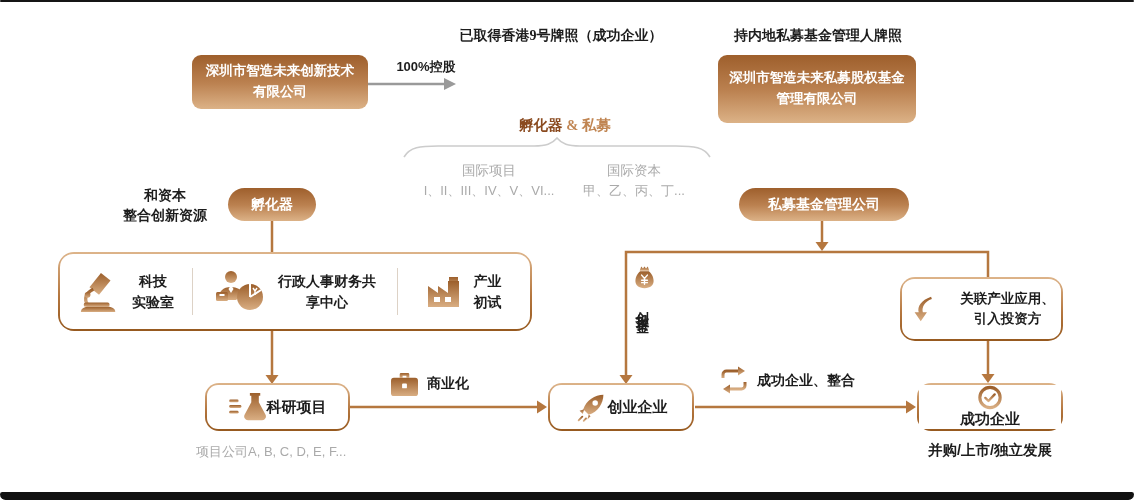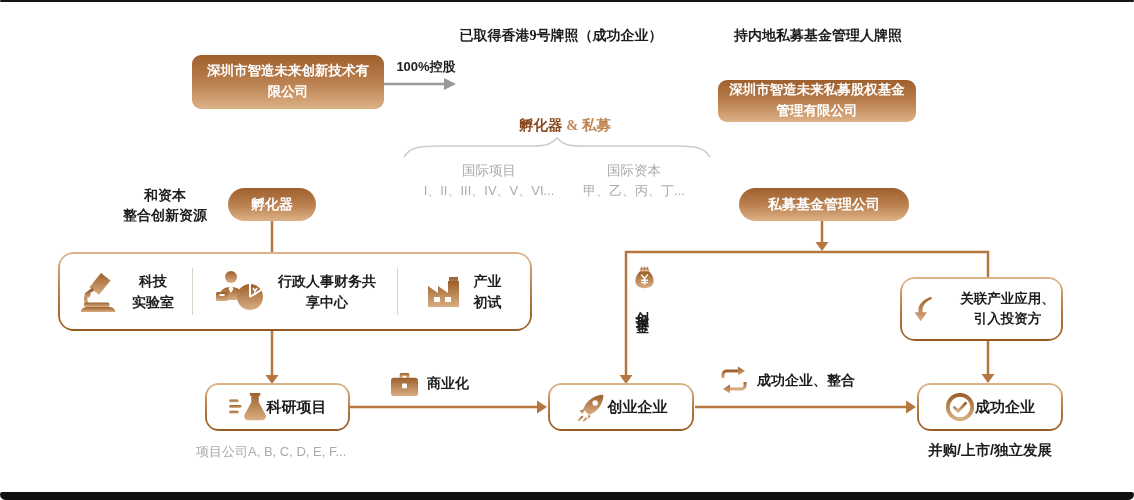--- a/index.html
+++ b/index.html
@@ -74,30 +74,30 @@
 
     <line x1="695" y1="407" x2="906" y2="407" stroke="#b5773f" stroke-width="2.5"></line>
     <polygon points="906,400.5 906,413.5 916,407" fill="#b5773f"></polygon>
 
     <path d="M404 157 C410 147 420 146 438 146 L534 146 C546 146 552 144 557 138 C562 144 568 146 580 146 L676 146 C694 146 704 147 710 157" fill="none" stroke="#cccccc" stroke-width="1.6"></path>
   </svg>
 
   <div class="abs top-edge"></div>
   <div class="abs bottom-edge"></div>
 
-  <div class="abs bronze-fill topbox z2" style="left:192px;top:55px;width:192px;height:54px;">深圳市智造未来创新技术有限公司</div>
+  <div class="abs bronze-fill topbox z2" style="left:192px;top:55px;width:176px;height:54px;">深圳市智造未来创新技术有限公司</div>
 
   <div class="abs blacktext z2" style="left:368px;top:58px;width:88px;font-size:13px;text-align:center;padding-left:14px;">100%控股</div>
 
   <div class="abs serif center z2" style="left:448px;top:27px;width:226px;font-size:14px;">已取得香港9号牌照（成功企业）</div>
 
 
   <div class="abs serif center z2" style="left:718px;top:27px;width:200px;font-size:14px;">持内地私募基金管理人牌照</div>
 
-  <div class="abs bronze-fill topbox z2" style="left:718px;top:55px;width:198px;height:42px;margin-top:25px;">深圳市智造未来私募股权基金管理有限公司</div>
+  <div class="abs bronze-fill topbox z2" style="left:718px;top:55px;width:198px;height:68px;">深圳市智造未来私募股权基金管理有限公司</div>
 
   <div class="abs serif center z2" style="left:455px;top:116px;width:220px;font-size:14.5px;">
     <span style="color:#8a4a1f;">孵化器</span>
     <span style="color:#c08552;">&amp; 私募</span>
   </div>
 
   <div class="abs center gray z2" style="left:408px;top:162px;width:162px;">
     <div style="font-size:13.5px;line-height:1.4;">国际项目</div>
     <div style="font-size:13px;line-height:1.5;">I、II、III、IV、V、VI...</div>
   </div>
@@ -220,21 +220,21 @@
 
   <svg class="abs z2" style="left:719px;top:366px;" width="30" height="28" viewBox="0 0 30 28">
     <path d="M4 12 V8.5 A3.5 3.5 0 0 1 7.5 5 H19" stroke="url(#bz)" stroke-width="3" fill="none"></path>
     <polygon points="19,0.5 19,9.5 26,5" fill="url(#bz)"></polygon>
     <path d="M26 16 v3.5 a3.5 3.5 0 0 1 -3.5 3.5 H11" stroke="url(#bz)" stroke-width="3" fill="none"></path>
     <polygon points="11,18.5 11,27.5 4,23" fill="url(#bz)"></polygon>
   </svg>
   <div class="abs blacktext z2" style="left:757px;top:372px;font-size:14px;">成功企业、整合</div>
 
   <div class="abs gbox nodebox" style="left:917px;top:383px;width:146px;height:48px;border-radius:14px;">
-    <div class="gbox-inner" style="border-radius:11px;">
+    <div class="gbox-inner" style="border-radius:2px;flex-direction:column;">
       <svg width="30" height="30" viewBox="0 0 32 32">
         <circle cx="16" cy="16" r="13" stroke="url(#bz)" stroke-width="4" fill="none"></circle>
         <path d="M10 16.5 l4 4 8-8.5" stroke="url(#bz)" stroke-width="3" fill="none" stroke-linecap="round" stroke-linejoin="round"></path>
       </svg>
       <span>成功企业</span>
     </div>
   </div>
 
   <div class="abs blacktext center z2" style="left:910px;top:441px;width:160px;font-size:14.5px;">并购/上市/独立发展</div>
 

